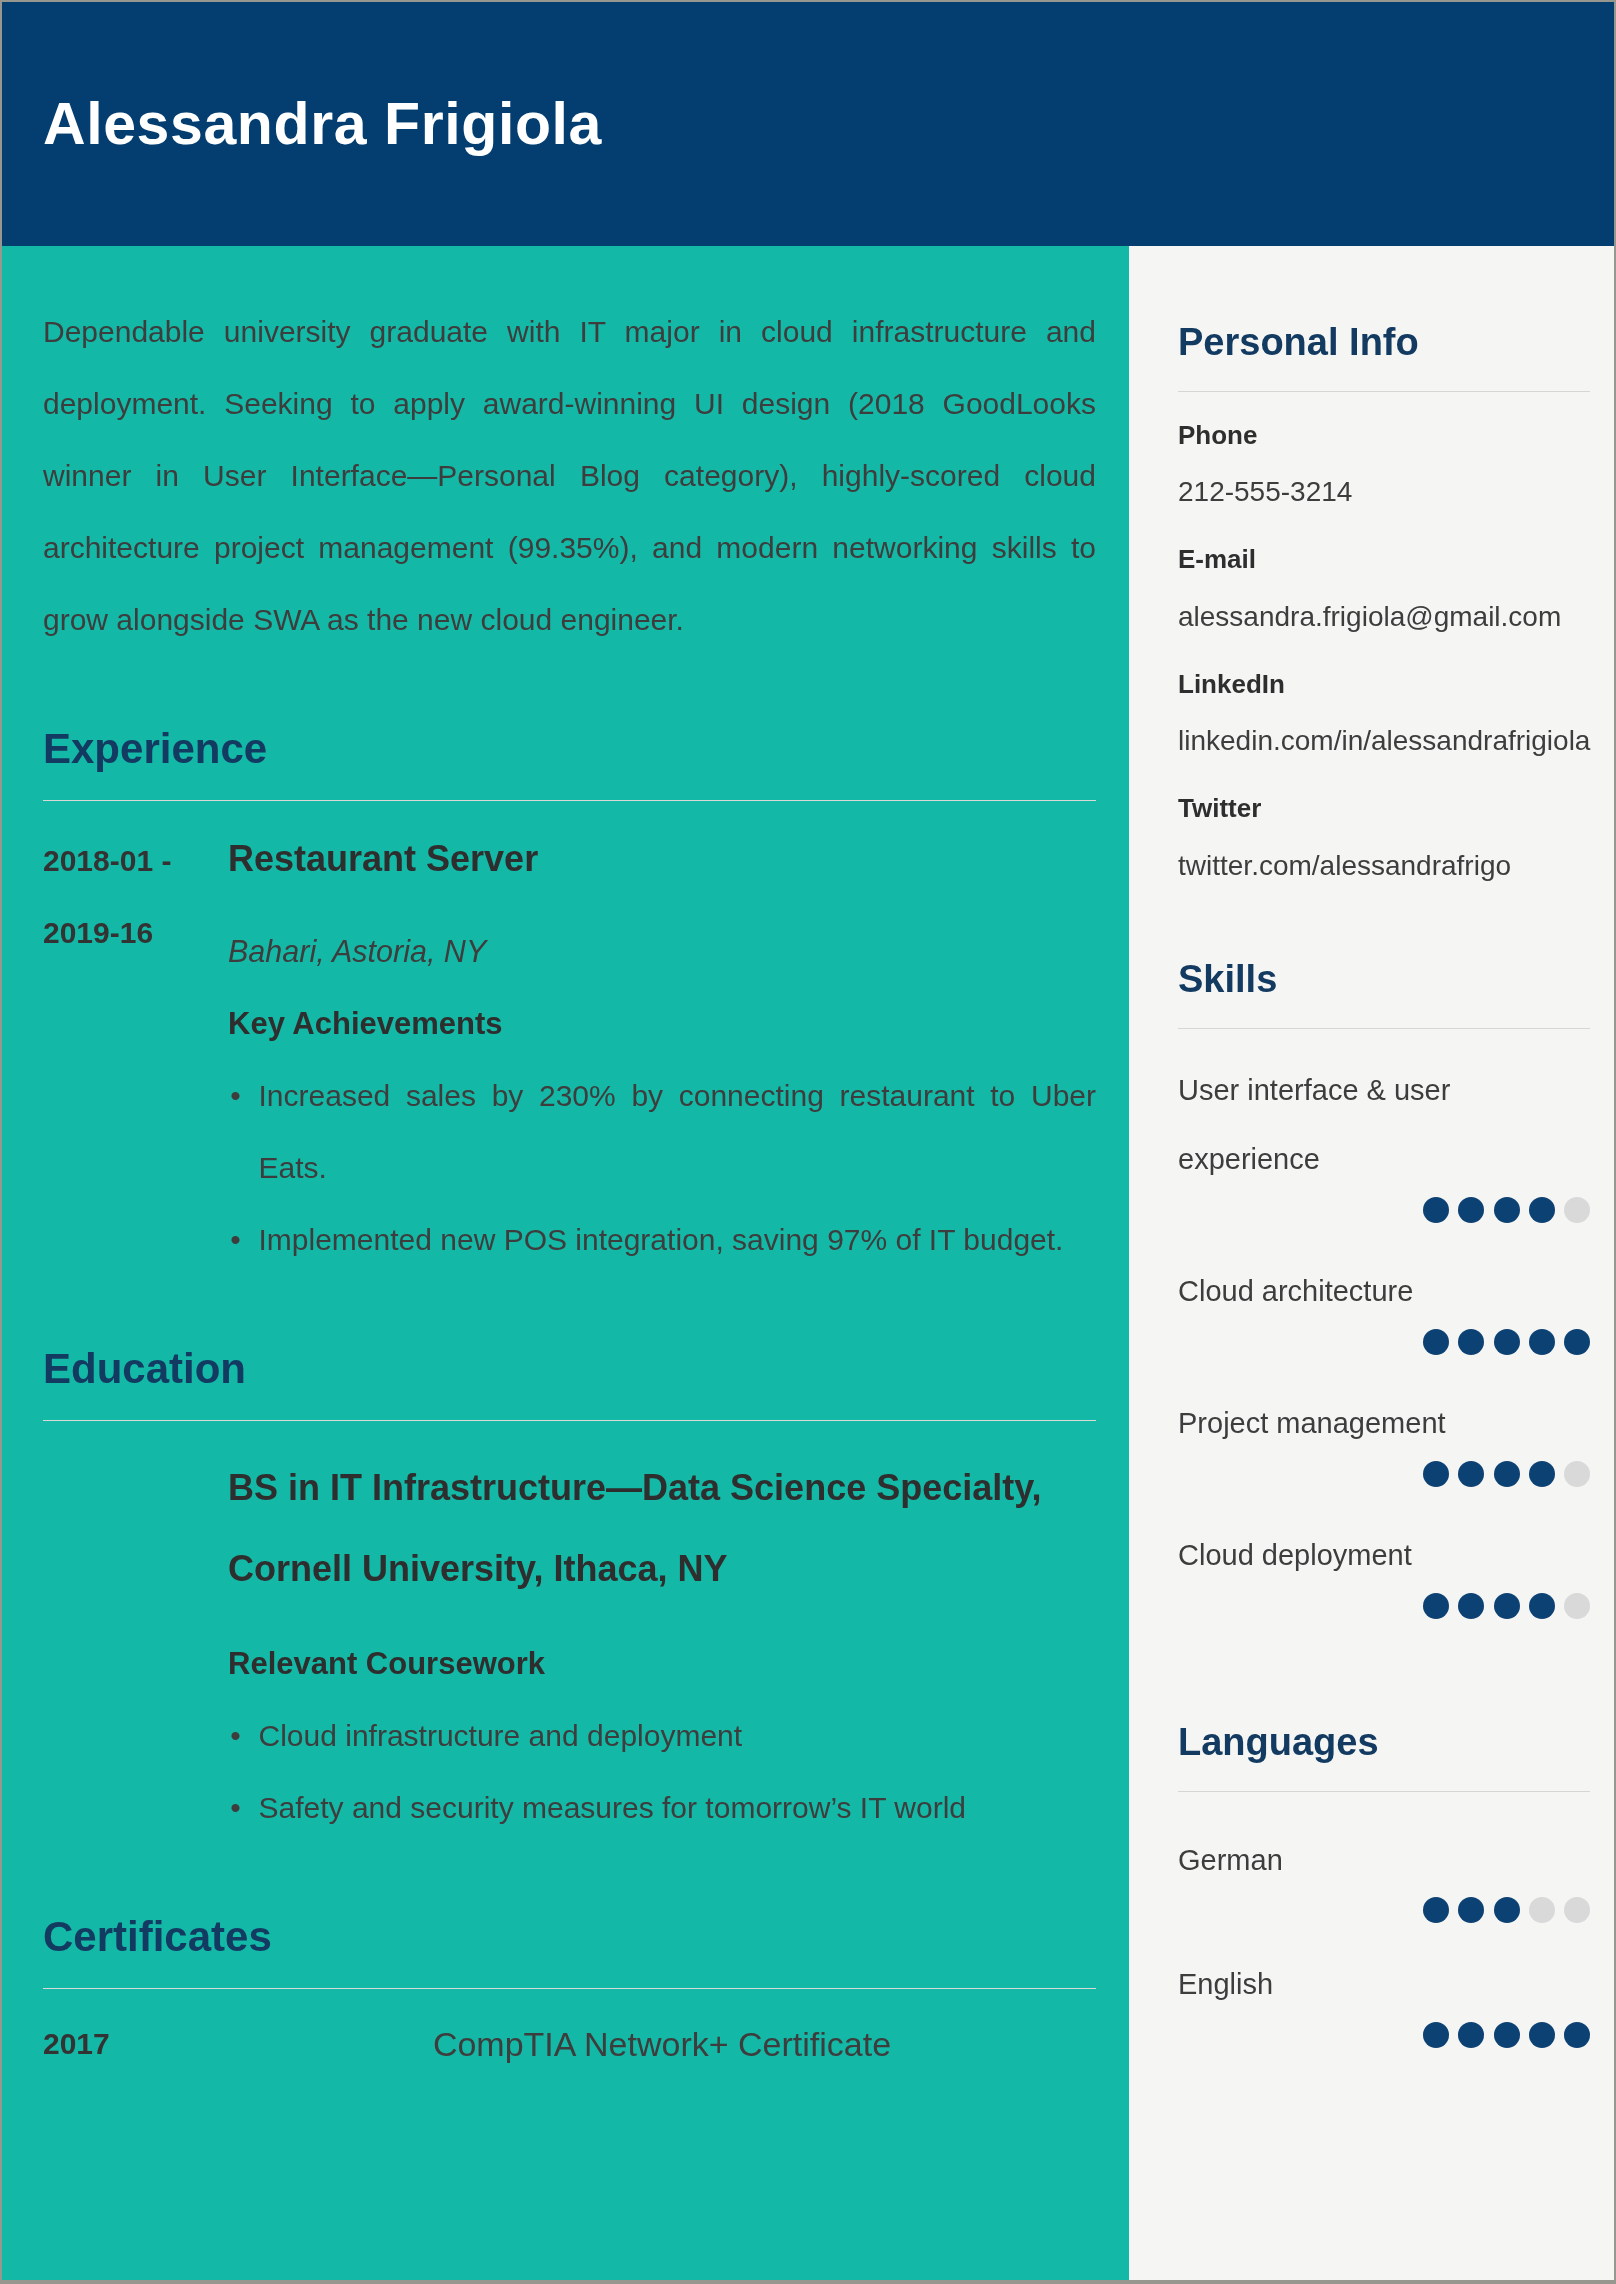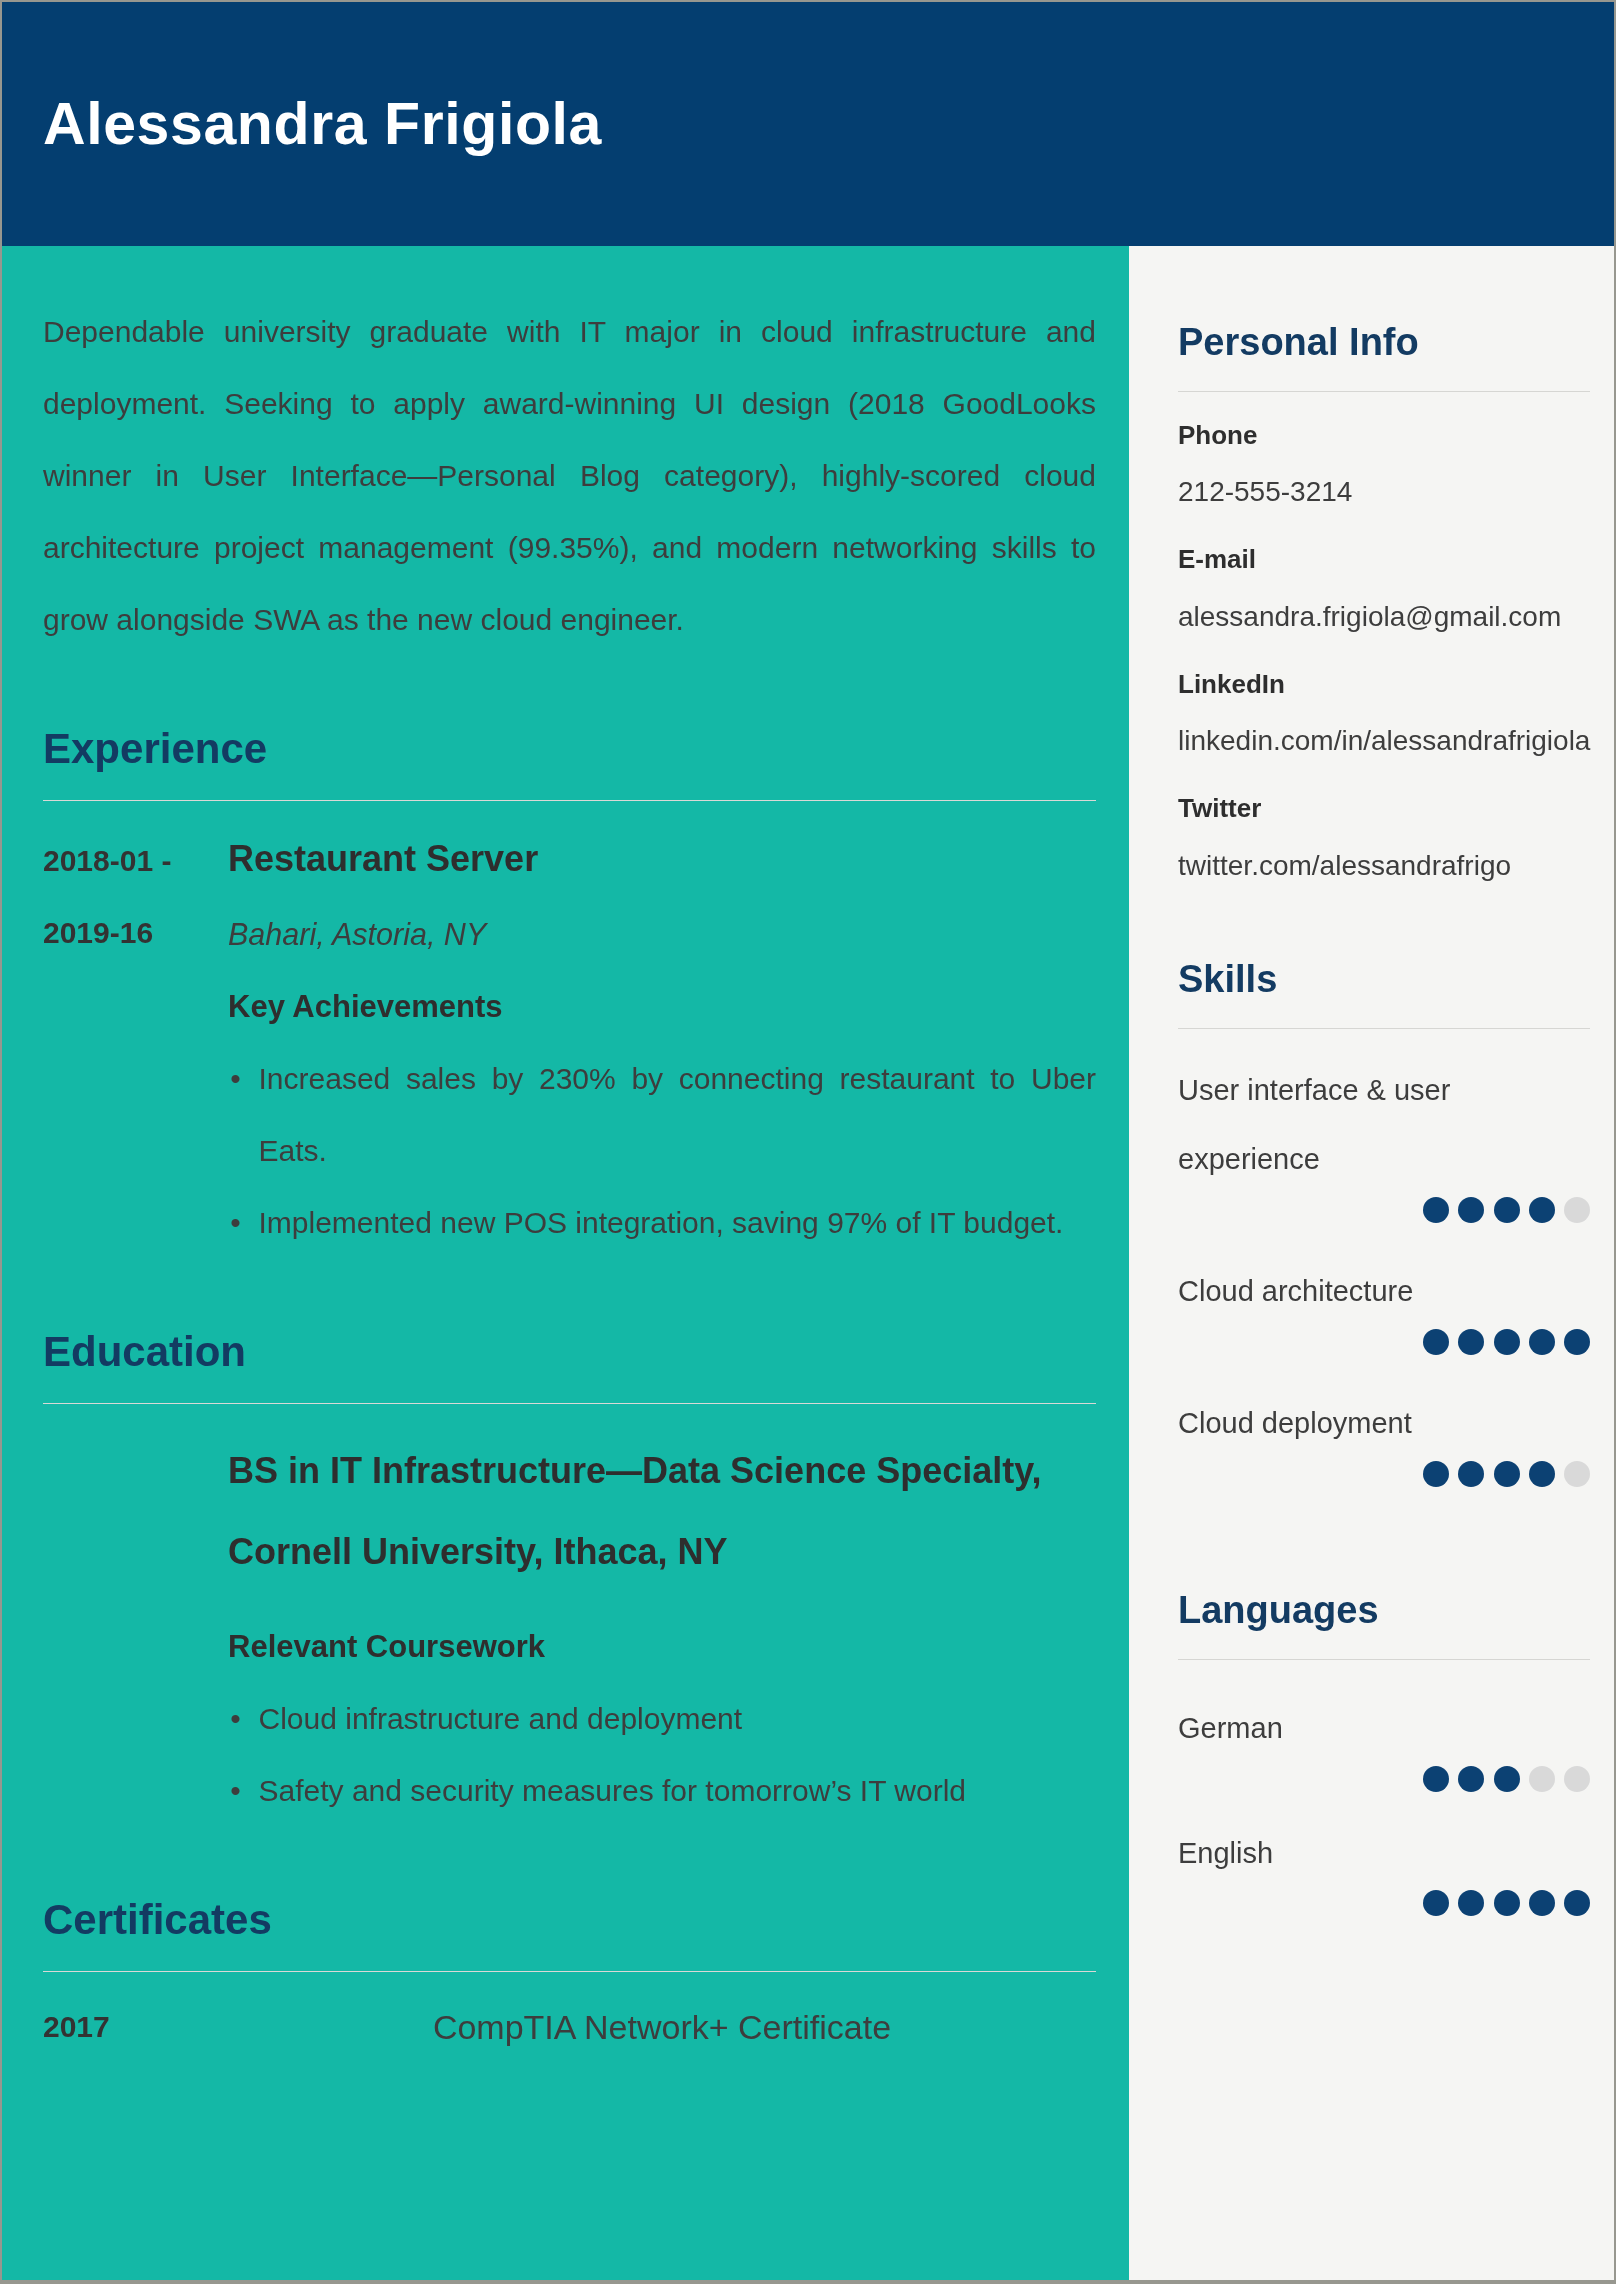--- a/index.html
+++ b/index.html
@@ -61,21 +61,21 @@
     border: 0;
     border-top: 1.8px solid #d9d9d6;
     margin: 27.6px 0 0;
     height: 0;
   }
   .entry { display: grid; grid-template-columns: 185px 1fr; margin-top: 24.6px; }
   .entry.edu { margin-top: 26px; }
   .entry.cert { margin-top: 19.4px; }
   .dates { font-size: 30px; line-height: 72px; font-weight: bold; color: #333333; }
   .role { margin: 11.7px 0 0; font-size: 36px; line-height: 43px; font-weight: bold; color: #2e2e2e; }
-  .company { margin: 36px 0 0; font-size: 30.5px; line-height: 36px; font-style: italic; color: #3d3d3d; }
+  .company { margin: 53px 0 0; font-size: 30.5px; line-height: 36px; font-style: italic; color: #3d3d3d; }
   .subhead { margin: 36px 0 0; font-size: 31px; line-height: 38px; font-weight: bold; color: #2e2e2e; }
   .subhead.edu-sub { }
   ul.blist { list-style: none; margin: 17.6px 0 0; padding: 0; }
   ul.blist.edu-list { margin-top: 17px; }
   ul.blist li { position: relative; padding-left: 30.5px; font-size: 30px; line-height: 72px; color: #3d3d3d; }
   ul.blist li.justify { text-align: justify; }
   .blt { position: absolute; left: 2.3px; }
   .degree { margin: 0; font-size: 36px; line-height: 81px; font-weight: bold; color: #2e2e2e; }
   .cert-name { font-size: 34px; line-height: 72px; color: #3d3d3d; text-align: center; }
 
@@ -205,20 +205,30 @@
           <div class="skill-name">Cloud architecture</div>
           <div class="dots">
               <span class="dot filled"></span>
               <span class="dot filled"></span>
               <span class="dot filled"></span>
               <span class="dot filled"></span>
               <span class="dot filled"></span>
             </div>
         </div>
         <div class="skill">
+          <div class="skill-name">Project management</div>
+          <div class="dots">
+              <span class="dot filled"></span>
+              <span class="dot filled"></span>
+              <span class="dot filled"></span>
+              <span class="dot filled"></span>
+              <span class="dot"></span>
+            </div>
+        </div>
+        <div class="skill">
           <div class="skill-name">Cloud deployment</div>
           <div class="dots">
               <span class="dot filled"></span>
               <span class="dot filled"></span>
               <span class="dot filled"></span>
               <span class="dot filled"></span>
               <span class="dot"></span>
             </div>
         </div>
       </section>

